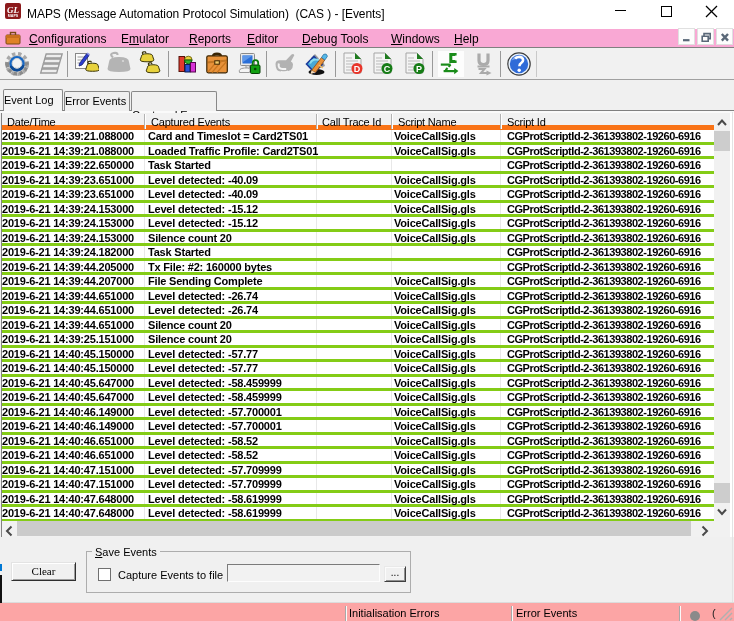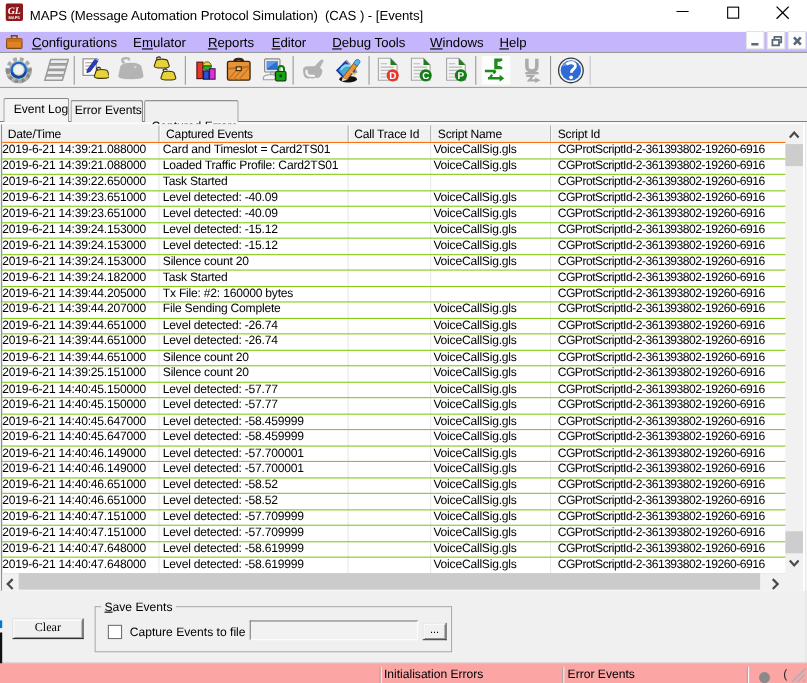--- a/index.html
+++ b/index.html
@@ -4,40 +4,40 @@
 <style>
 * { margin:0; padding:0; box-sizing:border-box; }
 html,body { width:734px; height:621px; overflow:hidden; }
 body { font-family:"Liberation Sans", sans-serif; background:#f0f0f0; position:relative; }
 .abs { position:absolute; }
 
 
 #titlebar { left:0; top:0; width:734px; height:29px; background:#ffffff; }
 #titletext { left:27px; top:7px; font-size:12px; color:#000; letter-spacing:-0.05px; }
 
-#menubar { left:0; top:29px; width:734px; height:18px; background:#c4b5fd; }
+#menubar { left:0; top:29px; width:734px; height:18px; background:#f9a8d4; }
 .menuitem { position:absolute; top:3px; font-size:12px; color:#000; }
 .menuitem u { text-decoration:underline; text-underline-offset:1px; }
 
 #toolbar { left:0; top:47px; width:734px; height:33px; background:#f1f1f1; border-top:1px solid #808080; border-bottom:1px solid #a0a0a0; }
 .tsep { position:absolute; top:3px; width:1px; height:26px; background:#999; }
 .ticon { position:absolute; top:3px; width:26px; height:26px; }
 
 #tabrow { left:0; top:80px; width:734px; height:33px; background:#f0f0f0; }
-.tab { position:absolute; font-size:11px; color:#000; background:#f0f0f0; border:1px solid #888; border-bottom:none; border-radius:2px 2px 0 0; text-align:right; }
+.tab { position:absolute; font-size:11px; color:#000; background:#f0f0f0; border:1px solid #888; border-bottom:none; border-radius:2px 2px 0 0; text-align:left; }
 #tabbase { position:absolute; left:0; top:30px; width:734px; height:1px; background:#808080; }
 #tabbase2 { position:absolute; left:0; top:31px; width:734px; height:2px; background:#fafafa; }
 
 #tablewrap { left:1px; top:113px; width:733px; height:424px; background:#fff; border-left:1px solid #828282; }
-#thead { position:absolute; left:0; top:0; width:713px; height:17px; background:#f1f1f1; border-bottom:1px solid #f97316; }
+#thead { position:absolute; left:0; top:0; width:713px; height:17px; background:#f1f1f1; border-bottom:5px solid #f97316; }
 .hcell { position:absolute; top:0; height:16px; font-size:11px; letter-spacing:-0.2px; color:#000; padding-top:3px; }
 .hsep { position:absolute; top:1px; width:1px; height:15px; background:#b2b2b2; box-shadow:1px 0 0 #fff; }
 #tbody { position:absolute; left:0; top:17px; width:713px; height:391px; }
 .colline { position:absolute; top:0; width:1px; height:391px; background:#e8e8e8; }
-.row { position:absolute; left:0; width:713px; height:14.5px; border-bottom:1px solid #84cc16; font-size:11px; letter-spacing:-0.2px; white-space:nowrap; }
+.row { position:absolute; left:0; width:713px; height:14.5px; border-bottom:3px solid #84cc16; font-size:11px; letter-spacing:-0.2px; white-space:nowrap;font-weight:bold; }
 .row span { position:absolute; top:0px; }
 .c0 { left:0px; } .c1 { left:146px; } .c3 { left:392px; } .c4 { left:505px; letter-spacing:-0.45px; }
 
 #vscroll { position:absolute; left:712px; top:0; width:16px; height:408px; background:#f1f1f1; }
 #hscroll { position:absolute; left:0; top:408px; width:713px; height:16px; background:#f1f1f1; }
 
 #clearbtn { left:11px; top:562px; width:65px; height:19px; background:#f0f0f0; border:1px solid; border-color:#e3e3e3 #2f2f2f #2f2f2f #e3e3e3; box-shadow:inset 1px 1px 0 #fff, inset -1px -1px 0 #9d9d9d; font-size:11px; text-align:center; padding-top:2px;font-family:Liberation Serif, serif; }
 #groupbox { left:86px; top:551px; width:325px; height:42px; border:1px solid #adadad; }
 #grouplabel { left:92px; top:546px; font-size:11px; background:#f0f0f0; padding:0 3px; }
 #checkbox { left:98px; top:568px; width:13px; height:13px; background:#fff; border:1px solid #707070; }

